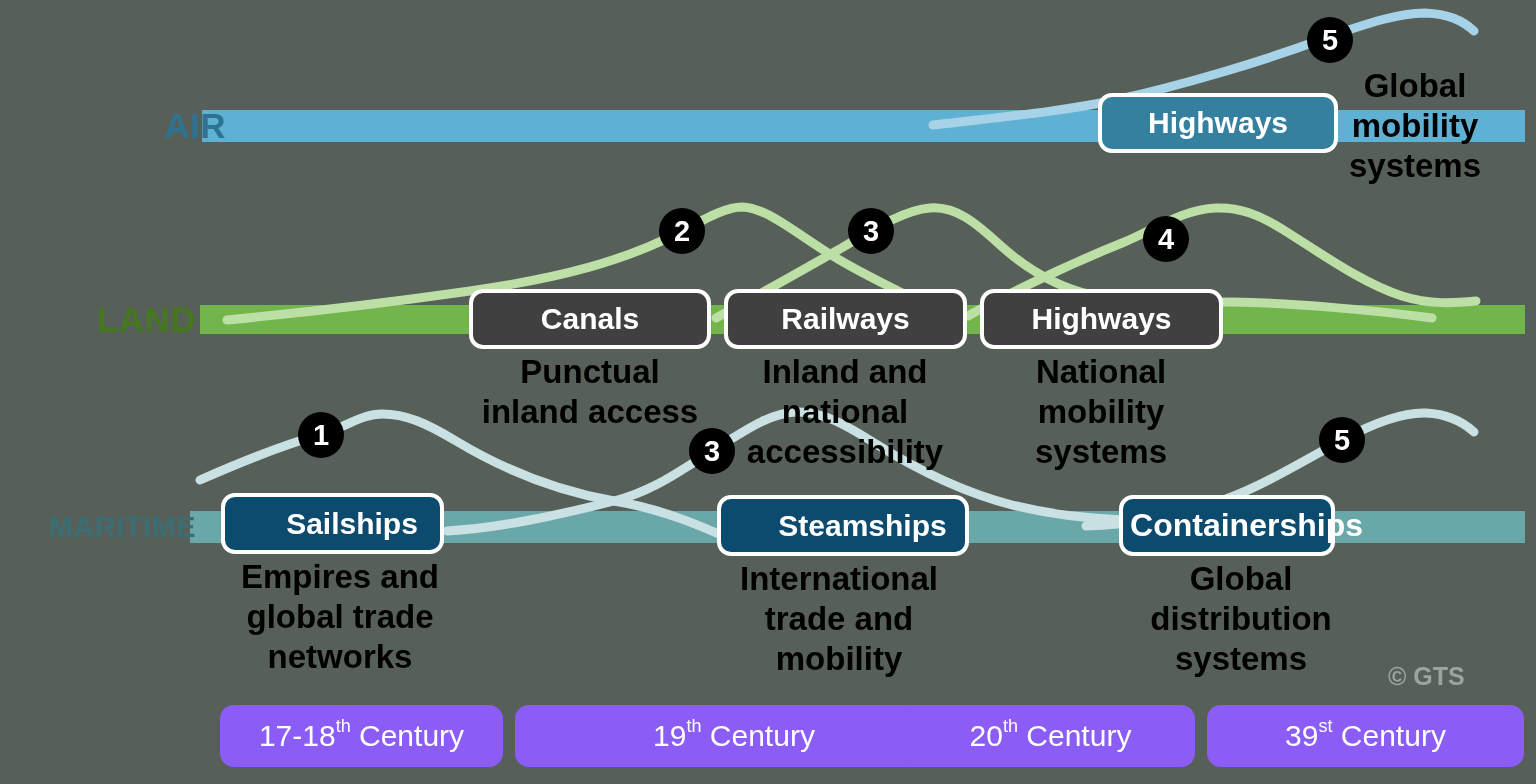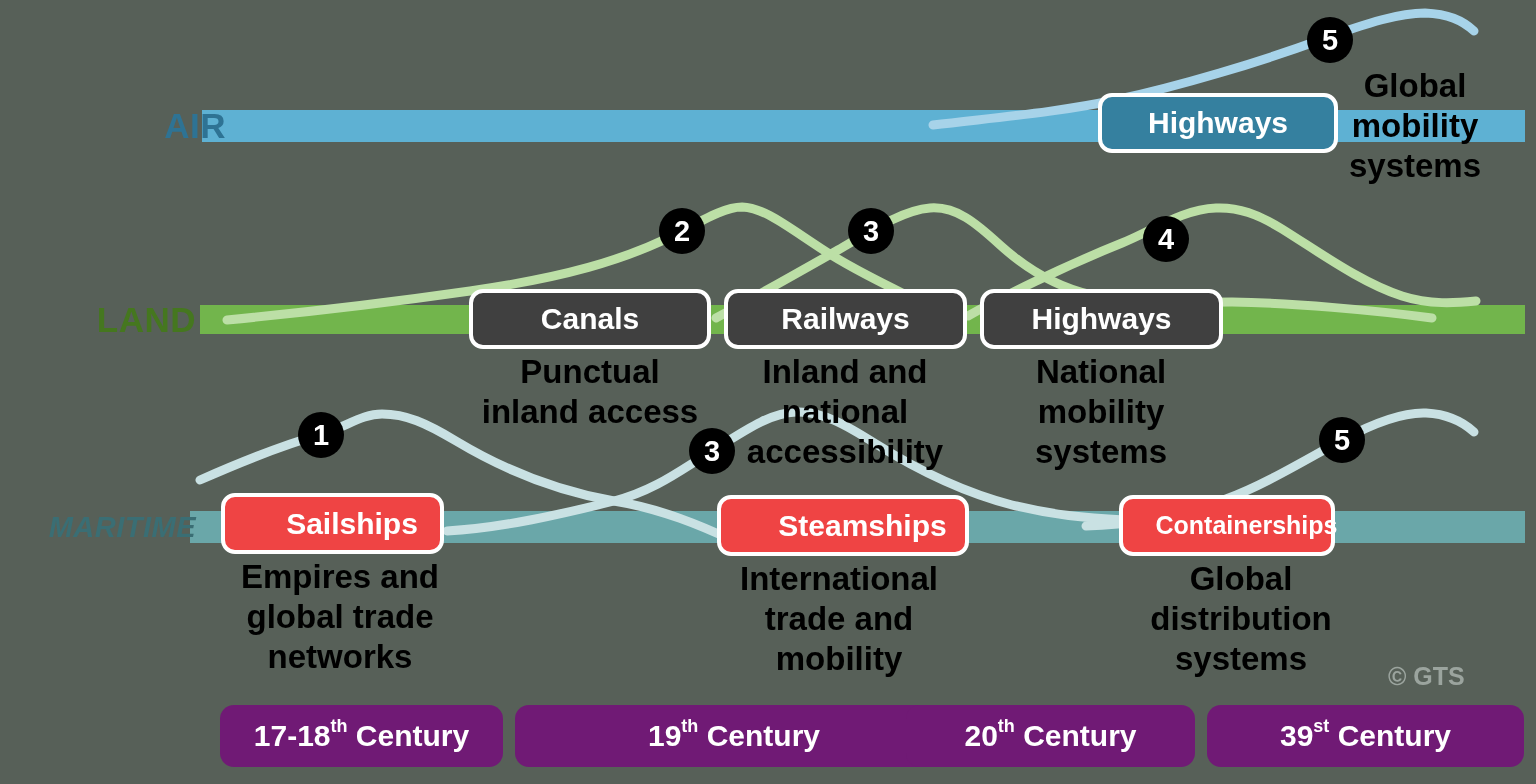--- a/index.html
+++ b/index.html
@@ -27,21 +27,21 @@
     position: absolute;
     left: 0;
     width: 196px;
     text-align: right;
     font-weight: bold;
     letter-spacing: 0.5px;
     z-index: 3;
   }
   .label-air      { top: 110px; line-height: 32px; font-size: 35px; color: #2E7394; margin-left: 30px; }
   .label-land     { top: 305px; line-height: 29px; font-size: 35px; color: #45771F; }
-  .label-maritime { top: 511px; line-height: 32px; font-size: 29px; color: #3A6E74; font-style: italic; }
+  .label-maritime { top: 511px; line-height: 32px; font-size: 29px; color: #3A6E74; }
 
   
   .curves { position: absolute; left: 0; top: 0; z-index: 2; }
   .curves path { fill: none; stroke-linecap: round; stroke-width: 9px; }
   .curve-air      { stroke: #A7D3E9; }
   .curve-land     { stroke: #BCDFA6; }
   .curve-maritime { stroke: #C9E1E3; }
 
   
   .mode-box {
@@ -53,21 +53,21 @@
     display: flex;
     align-items: center;
     justify-content: center;
     color: #FFFFFF;
     font-weight: bold;
     font-size: 30px;
     white-space: nowrap;
   }
   .box-air      { background: #35809F; }
   .box-land     { background: #404040; }
-  .box-maritime { background: #ef4444; padding-left: 39px; }
+  .box-maritime { background: #0c4a6e; padding-left: 39px; }
 
   
   .desc {
     position: absolute;
     z-index: 3;
     text-align: center;
     color: #000000;
     font-weight: bold;
     font-size: 33px;
     line-height: 40px;
@@ -89,24 +89,24 @@
     align-items: center;
     justify-content: center;
   }
 
   
   .century {
     position: absolute;
     z-index: 3;
     top: 705px;
     height: 62px;
-    background: #701a75;
+    background: #8b5cf6;
     border-radius: 14px;
     color: #FFFFFF;
-    font-weight: bold;
+    font-weight: normal;
     font-size: 30px;
     display: flex;
     align-items: center;
     justify-content: center;
     white-space: nowrap;
   }
   .century .sup {
     font-size: 18px;
     position: relative;
     top: -10px;
@@ -157,21 +157,21 @@
   </div>
   <div class="mode-box box-land" style="left:980px; top:289px; width:243px; height:60px;">
     <span>Highways</span>
   </div>
   <div class="mode-box box-maritime" style="left:221px; top:493px; width:223px; height:61px;">
     <span>Sailships</span>
   </div>
   <div class="mode-box box-maritime" style="left:717px; top:495px; width:252px; height:61px;justify-content:center;">
     <span>Steamships</span>
   </div>
-  <div class="mode-box box-maritime" style="left:1119px; top:495px; width:216px; height:61px; font-size:25px;">
+  <div class="mode-box box-maritime" style="left:1119px; top:495px; width:216px; height:61px; font-size:32px;">
     <span>Containerships</span>
   </div>
 
   <div class="desc" style="left:1295px; top:66px; width:240px;">
     <div>Global</div>
     <div>mobility</div>
     <div>systems</div>
   </div>
   <div class="desc" style="left:460px; top:352px; width:260px;">
     <div>Punctual</div>

